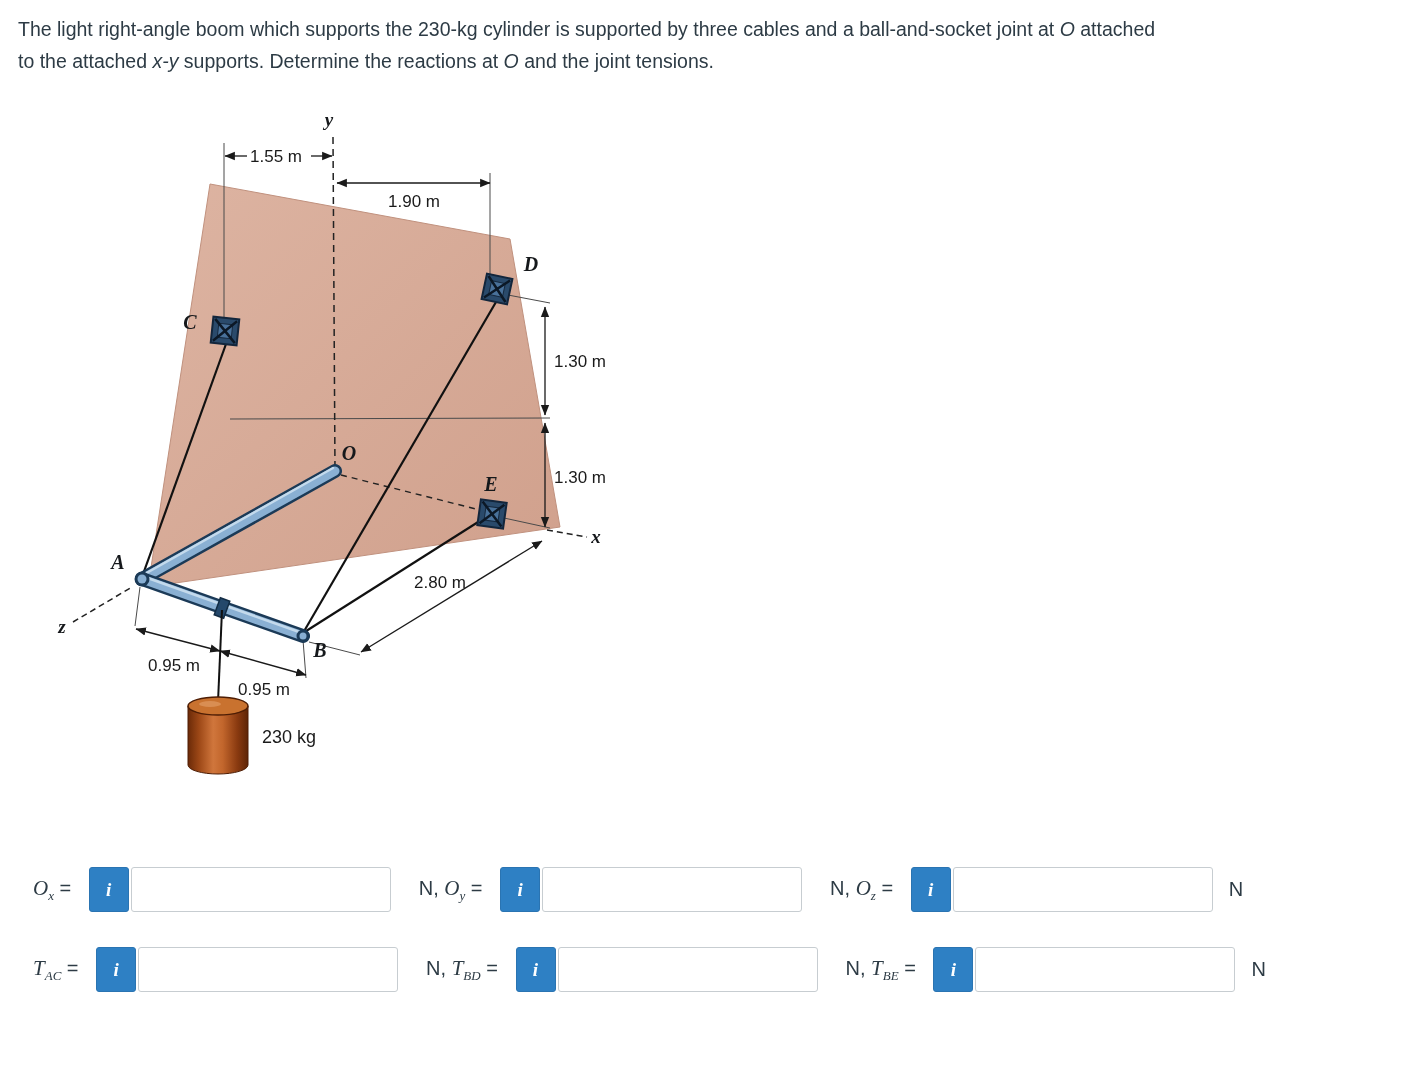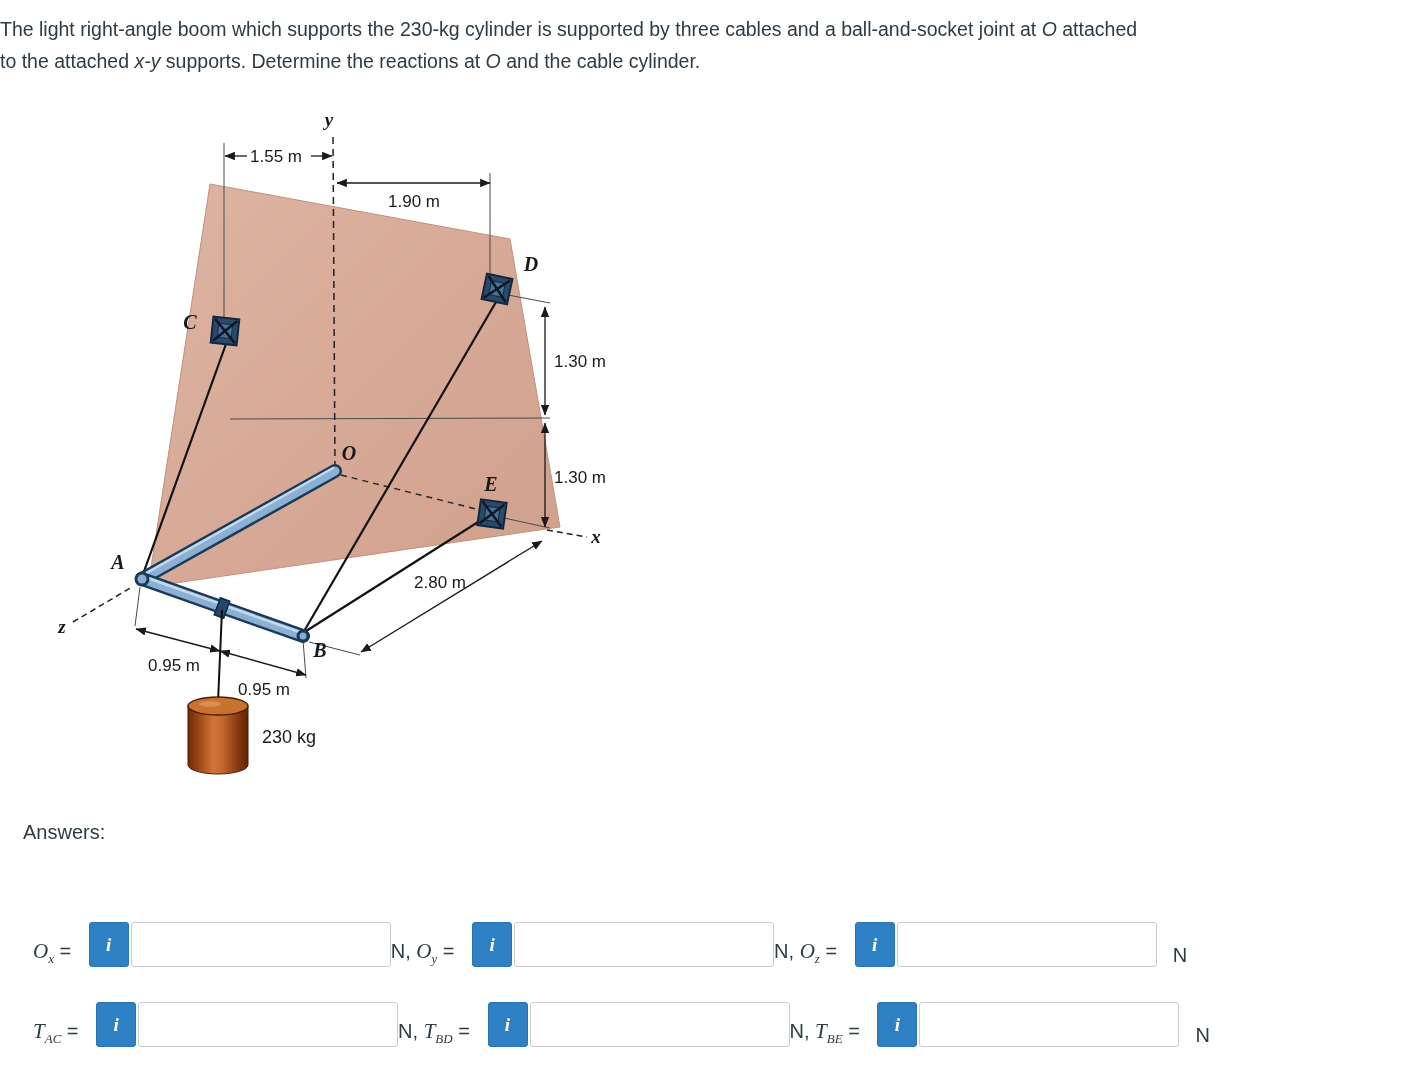--- a/index.html
+++ b/index.html
@@ -1,39 +1,39 @@
 <!DOCTYPE html>
 <html><head>
 <meta charset="utf-8">
 <style>
   html,body { margin:0; padding:0; background:#fff; }
   .page {
     width:1420px; height:1086px; position:relative; background:#ffffff;
     font-family:"Liberation Sans", sans-serif; color:#2d3b45; overflow:hidden;
   }
   .statement {
-    margin:0; padding:14px 20px 0 0;
+    margin:0; padding:14px 20px 0 18px;
     font-size:19.5px; line-height:1.62; color:#2d3b45;
   }
   .statement em { font-style:italic; }
   .figure-wrap { margin:22px 0 0 40px; }
   .figure-wrap svg { display:block; }
 
   .fig-label { font:italic bold 20px "Liberation Serif", serif; fill:#15181b; }
   .fig-axis  { font:italic bold 19px "Liberation Serif", serif; fill:#15181b; }
   .fig-dim   { font:17px "Liberation Sans", sans-serif; fill:#1a1a1a; }
 
   .answers-heading { margin:32px 0 0 23px; font-size:20px; font-weight:400; }
 
-  .answer-row { display:flex; align-items:flex-end; margin-left:33px; }
+  .answer-row { display:flex; align-items:center; margin-left:33px; }
   .answer-row.first { margin-top:78px; }
   .answer-row.second { margin-top:35px; }
 
   .ans-label { font-size:20px; white-space:pre; color:#2d3b45; }
-  .ans-label:not(:first-child) { margin-left:0; }
+  .ans-label:not(:first-child) { margin-left:28px; }
   .ans-label em  { font-family:"Liberation Serif", serif; font-style:italic; font-size:21px; }
   .ans-label sub { font-family:"Liberation Serif", serif; font-style:italic; font-size:13px; }
 
   .info-btn {
     width:40px; height:45px; flex:0 0 40px; margin-left:12px;
     background:#2e80c4; border:1px solid #2a74b2; border-radius:3px;
     color:#fff; font:italic bold 19px "Liberation Serif", serif;
     cursor:pointer; display:flex; align-items:center; justify-content:center;
   }
   .ans-input {
@@ -43,21 +43,21 @@
   }
   .unit-end { margin-left:16px; font-size:20px; }
 </style>
 </head>
 <body>
 
 <div class="page">
 
   <p class="statement">
     <span>The light right-angle boom which supports the 230-kg cylinder is supported by three cables and a ball-and-socket joint at </span><em>O</em><span> attached</span><br>
-    <span>to the attached </span><em>x-y</em><span> supports. Determine the reactions at </span><em>O</em><span> and the cable cylinder.</span>
+    <span>to the attached </span><em>x-y</em><span> supports. Determine the reactions at </span><em>O</em><span> and the joint tensions.</span>
   </p>
 
   <div class="figure-wrap">
     <svg width="620" height="690" viewBox="0 0 620 690">
       <defs>
         <marker id="ah" viewBox="0 0 10 10" refX="9.5" refY="5" markerWidth="8" markerHeight="8" orient="auto-start-reverse">
           <path d="M0,1 L10,5 L0,9 Z" fill="#1a1a1a"></path>
         </marker>
         <linearGradient id="wallg" x1="0" y1="0" x2="1" y2="1">
           <stop offset="0" stop-color="#ddb4a2"></stop>
@@ -175,21 +175,20 @@
       <text class="fig-label" x="491" y="172" text-anchor="middle">D</text>
       <text class="fig-label" x="451" y="392" text-anchor="middle">E</text>
       <text class="fig-label" x="309" y="361" text-anchor="middle">O</text>
       <text class="fig-label" x="78" y="470" text-anchor="middle">A</text>
       <text class="fig-label" x="280" y="558" text-anchor="middle">B</text>
 
       <text class="fig-dim" x="222" y="644" style="font-size:18px">230 kg</text>
     </svg>
   </div>
 
-  <div class="answers-heading">Answers:</div>
 
   <div class="answer-row first">
     <span class="ans-label"><em>O</em><sub>x</sub><span> = </span></span>
     <button class="info-btn">i</button>
     <input class="ans-input" type="text" style="">
     <span class="ans-label"><span>N, </span><em>O</em><sub>y</sub><span> = </span></span>
     <button class="info-btn">i</button>
     <input class="ans-input" type="text" style="">
     <span class="ans-label"><span>N, </span><em>O</em><sub>z</sub><span> = </span></span>
     <button class="info-btn">i</button>

